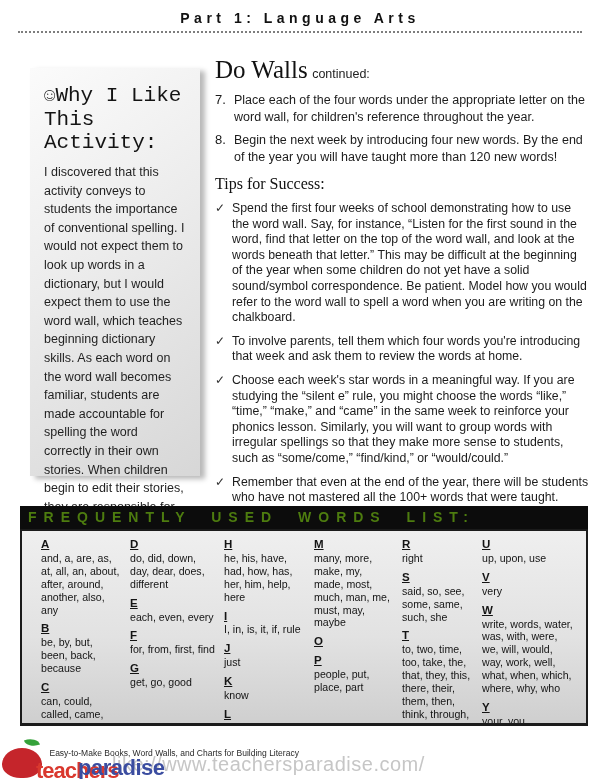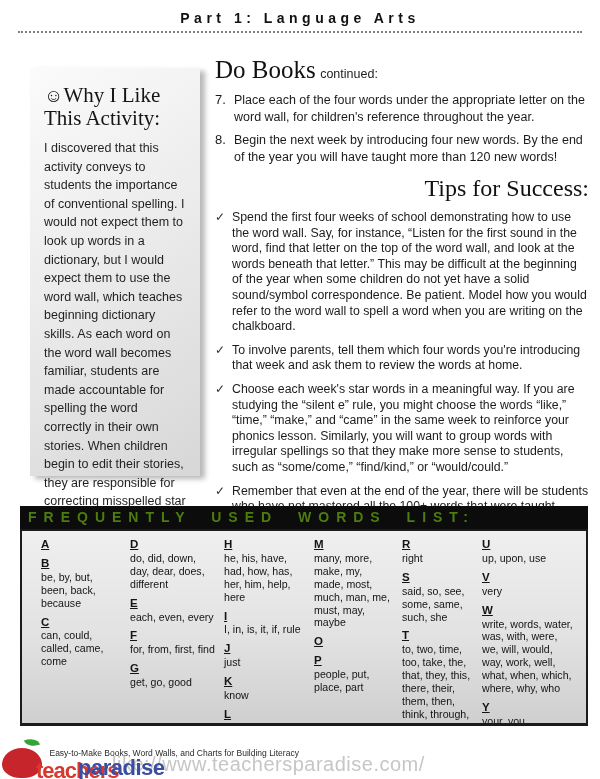--- a/index.html
+++ b/index.html
@@ -19,41 +19,40 @@
     border-top: 2px dotted #7d7d7d;
   }
   
   .sidebar {
     position: absolute; left: 30px; top: 68px; width: 170px; height: 408px;
     background: linear-gradient(145deg, #fbfbfb 0%, #ececec 45%, #d7d7d7 100%);
     box-shadow: 5px 3px 5px rgba(0,0,0,0.28);
     padding: 16px 12px 0 14px;
   }
   .sidebar-title {
-    font-family: Liberation Serif, serif;
+    font-family: Liberation Mono, monospace;
     font-size: 21px; line-height: 23px; color: #141414;
   }
   .smiley { font-size: 19px; }
   .sidebar-body {
     margin-top: 9px; font-size: 12.5px; line-height: 18.6px; color: #1f1f1f;
   }
   
   .main { position: absolute; left: 215px; top: 56px; width: 374px; }
   .do-this-heading { margin-bottom: 8px; }
   .serif-big {
     font-family: "Liberation Serif", serif; font-size: 25px; color: #111;
   }
   .continued { font-size: 12.5px; color: #222; margin-left: 0; }
   .num-item { display: flex; margin-bottom: 7px; }
   .num { width: 19px; flex: none; font-size: 13px; line-height: 16.5px; }
   .num-txt { flex: 1; font-size: 12.5px; line-height: 16.5px; color: #1c1c1c; }
   .tips-heading {
-    font-family: "Liberation Serif", serif; font-size: 24px; color: #111;
+    font-family: "Liberation Serif", serif; font-size: 16px; color: #111;
     margin: 10px 0 8px 0;
-    text-align: right;
   }
   .tip-item { display: flex; margin-bottom: 8px; }
   .check { width: 17px; flex: none; font-size: 12px; line-height: 15.6px; color: #333; }
   .tip-txt { flex: 1; font-size: 12.3px; line-height: 15.6px; color: #1c1c1c; }
   
   .words-bar {
     position: absolute; left: 20px; top: 506px; width: 568px; height: 23px;
     background: #0c0c0c; color: #4d7c0f; font-weight: bold; font-size: 14px;
     letter-spacing: 7px; word-spacing: 9px; line-height: 23px;
     padding-left: 8px; white-space: nowrap; overflow: hidden;
@@ -110,21 +109,21 @@
   <div class="page-header">Part 1: Language Arts</div>
   <div class="dotted-rule"></div>
 
   <div class="sidebar">
     <div class="sidebar-title"><span class="smiley">☺</span><span>Why I Like This Activity:</span></div>
     <div class="sidebar-body">I discovered that this activity conveys to students the importance of conventional spelling. I would not expect them to look up words in a dictionary, but I would expect them to use the word wall, which teaches beginning dictionary skills. As each word on the word wall becomes familiar, students are made accountable for spelling the word correctly in their own stories. When children begin to edit their stories, they are responsible for correcting misspelled star words.</div>
   </div>
 
   <div class="main">
     <div class="do-this-heading">
-      <span class="serif-big">Do Books</span>
+      <span class="serif-big">Do Walls</span>
       <span class="continued">continued:</span>
     </div>
     <div class="num-item">
       <span class="num">7.</span>
       <span class="num-txt">Place each of the four words under the appropriate letter on the word wall, for children's reference throughout the year.</span>
     </div>
     <div class="num-item">
       <span class="num">8.</span>
       <span class="num-txt">Begin the next week by introducing four new words. By the end of the year you will have taught more than 120 new words!</span>
     </div>
@@ -147,20 +146,21 @@
       <span class="tip-txt">Remember that even at the end of the year, there will be students who have not mastered all the 100+ words that were taught. Mastery of the most common words should be a goal for all students. Exposure to the rest is a helpful head start for the following grade.</span>
     </div>
   </div>
 
   <div class="words-bar">FREQUENTLY USED WORDS LIST:</div>
 
   <div class="words-box">
     <div class="wcol wcol-0">
       <div class="wgroup">
         <div class="wletter">A</div>
+        <div class="wwords">and, a, are, as, at, all, an, about, after, around, another, also, any</div>
       </div>
       <div class="wgroup">
         <div class="wletter">B</div>
         <div class="wwords">be, by, but, been, back, because</div>
       </div>
       <div class="wgroup">
         <div class="wletter">C</div>
         <div class="wwords">can, could, called, came, come</div>
       </div>
     </div>

